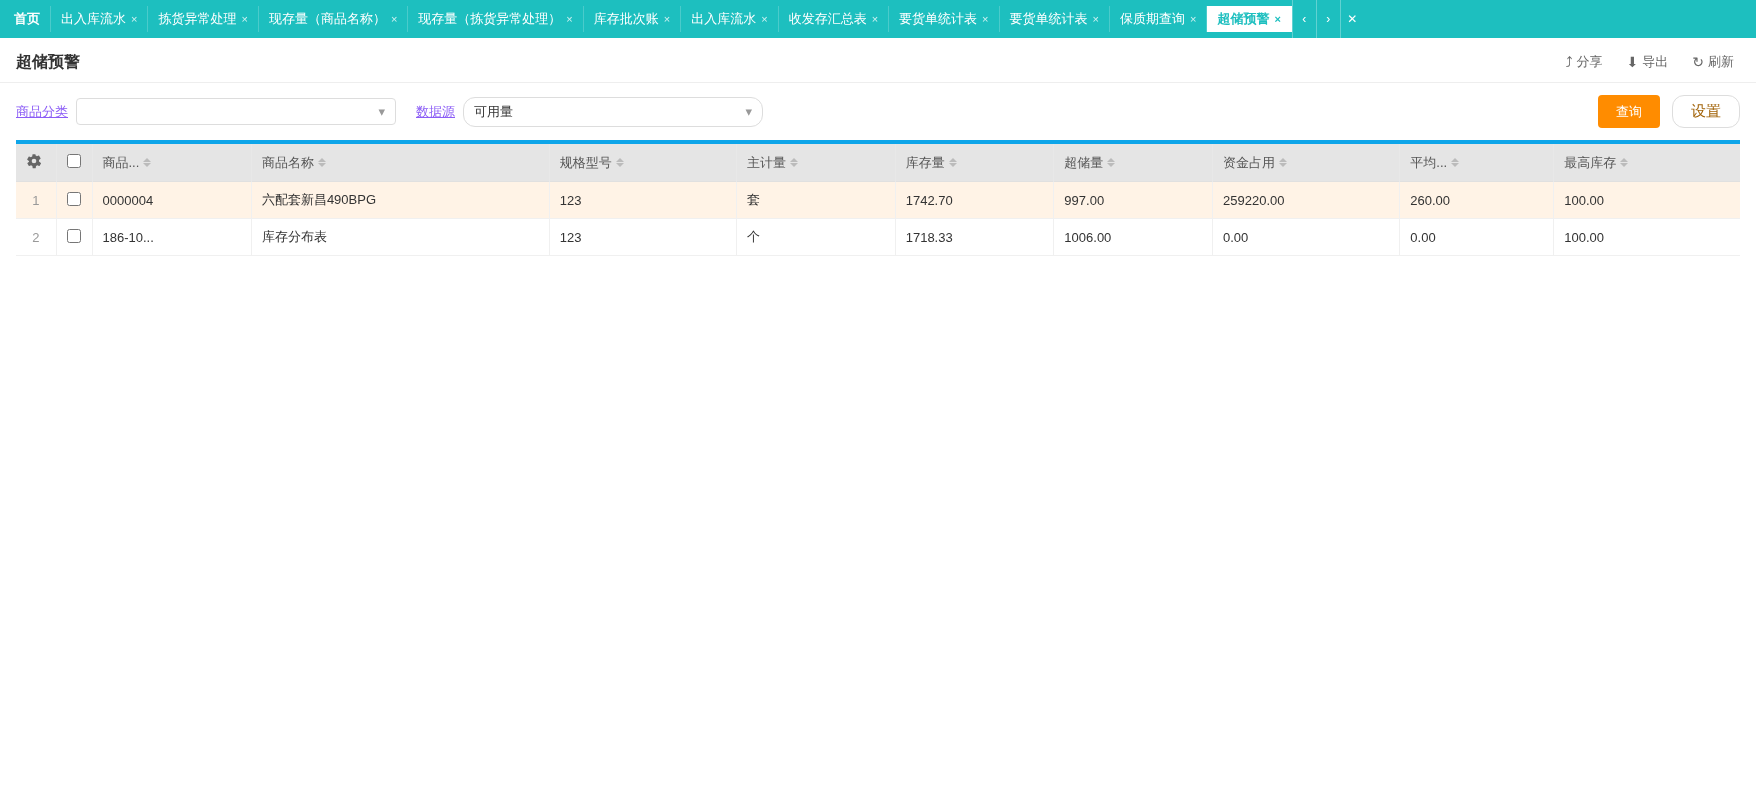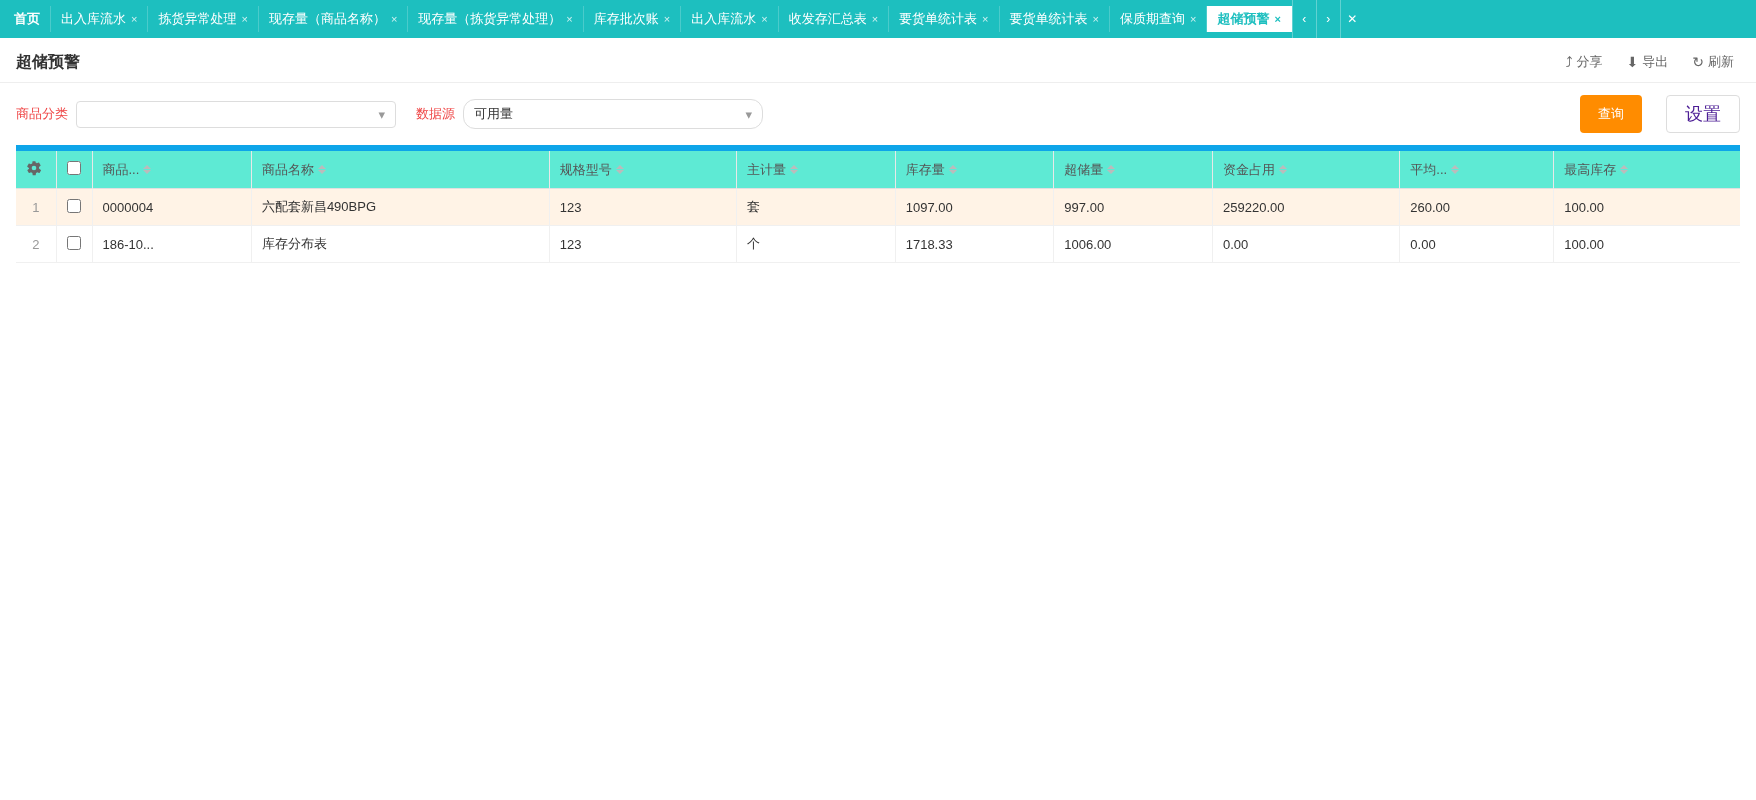--- a/index.html
+++ b/index.html
@@ -93,23 +93,24 @@
       align-items: center;
       padding: 12px 16px;
       gap: 20px;
     }
     .filter-item {
       display: flex;
       align-items: center;
       gap: 8px;
     }
     .filter-label {
-      color: #ef4444;
+      color: #8b5cf6;
       font-size: 13px;
       white-space: nowrap;
+      text-decoration: underline;
     }
     .filter-select {
       display: flex;
       align-items: center;
       border: 1px solid #ddd;
       border-radius: 4px;
       padding: 5px 10px;
       min-width: 200px;
       cursor: pointer;
       background: #fff;
@@ -127,40 +128,40 @@
       color: #fff;
       border: none;
       border-radius: 4px;
       padding: 7px 18px;
       font-size: 13px;
       cursor: pointer;
       margin-left: auto;
     }
     .btn-settings {
       background: #fff;
-      color: #4c1d95;
+      color: #a16207;
       border: 1px solid #ddd;
-      border-radius: 4px;
+      border-radius: 12px;
       padding: 6px 18px;
-      font-size: 18px;
+      font-size: 15px;
       cursor: pointer;
     }
 
     
     .table-wrapper {
       padding: 0 16px;
     }
     table {
       width: 100%;
       border-collapse: collapse;
       font-size: 13px;
     }
     thead tr {
-      background: #5eead4;
-      border-top: 6px solid #0ea5e9;
+      background: #e5e5e5;
+      border-top: 4px solid #0ea5e9;
       border-bottom: 1px solid #e0e0e0;
     }
     th {
       padding: 9px 10px;
       text-align: left;
       font-weight: normal;
       color: #555;
       border-right: 1px solid #e8e8e8;
       white-space: nowrap;
     }
@@ -206,21 +207,21 @@
       fill: #666;
       cursor: pointer;
     }
 
     
     .cb { width: 14px; height: 14px; cursor: pointer; }
 
     
     .filter-right {
       display: flex;
-      gap: 24px;
+      gap: 12px;
     }
   </style>
 </head>
 <body>
 
 <div class="top-nav">
   <div class="nav-tab home">
     <span>首页</span>
   </div>
   <div class="nav-tab">
@@ -415,21 +416,21 @@
           <td class="row-num">
             <span>1</span>
           </td>
           <td class="checkbox-cell">
             <input type="checkbox" class="cb" style="">
           </td>
           <td>0000004</td>
           <td>六配套新昌490BPG</td>
           <td>123</td>
           <td>套</td>
-          <td>1097.00</td>
+          <td>1742.70</td>
           <td>997.00</td>
           <td>259220.00</td>
           <td>260.00</td>
           <td>100.00</td>
         </tr>
 
         <tr>
           <td class="row-num">
             <span>2</span>
           </td>

